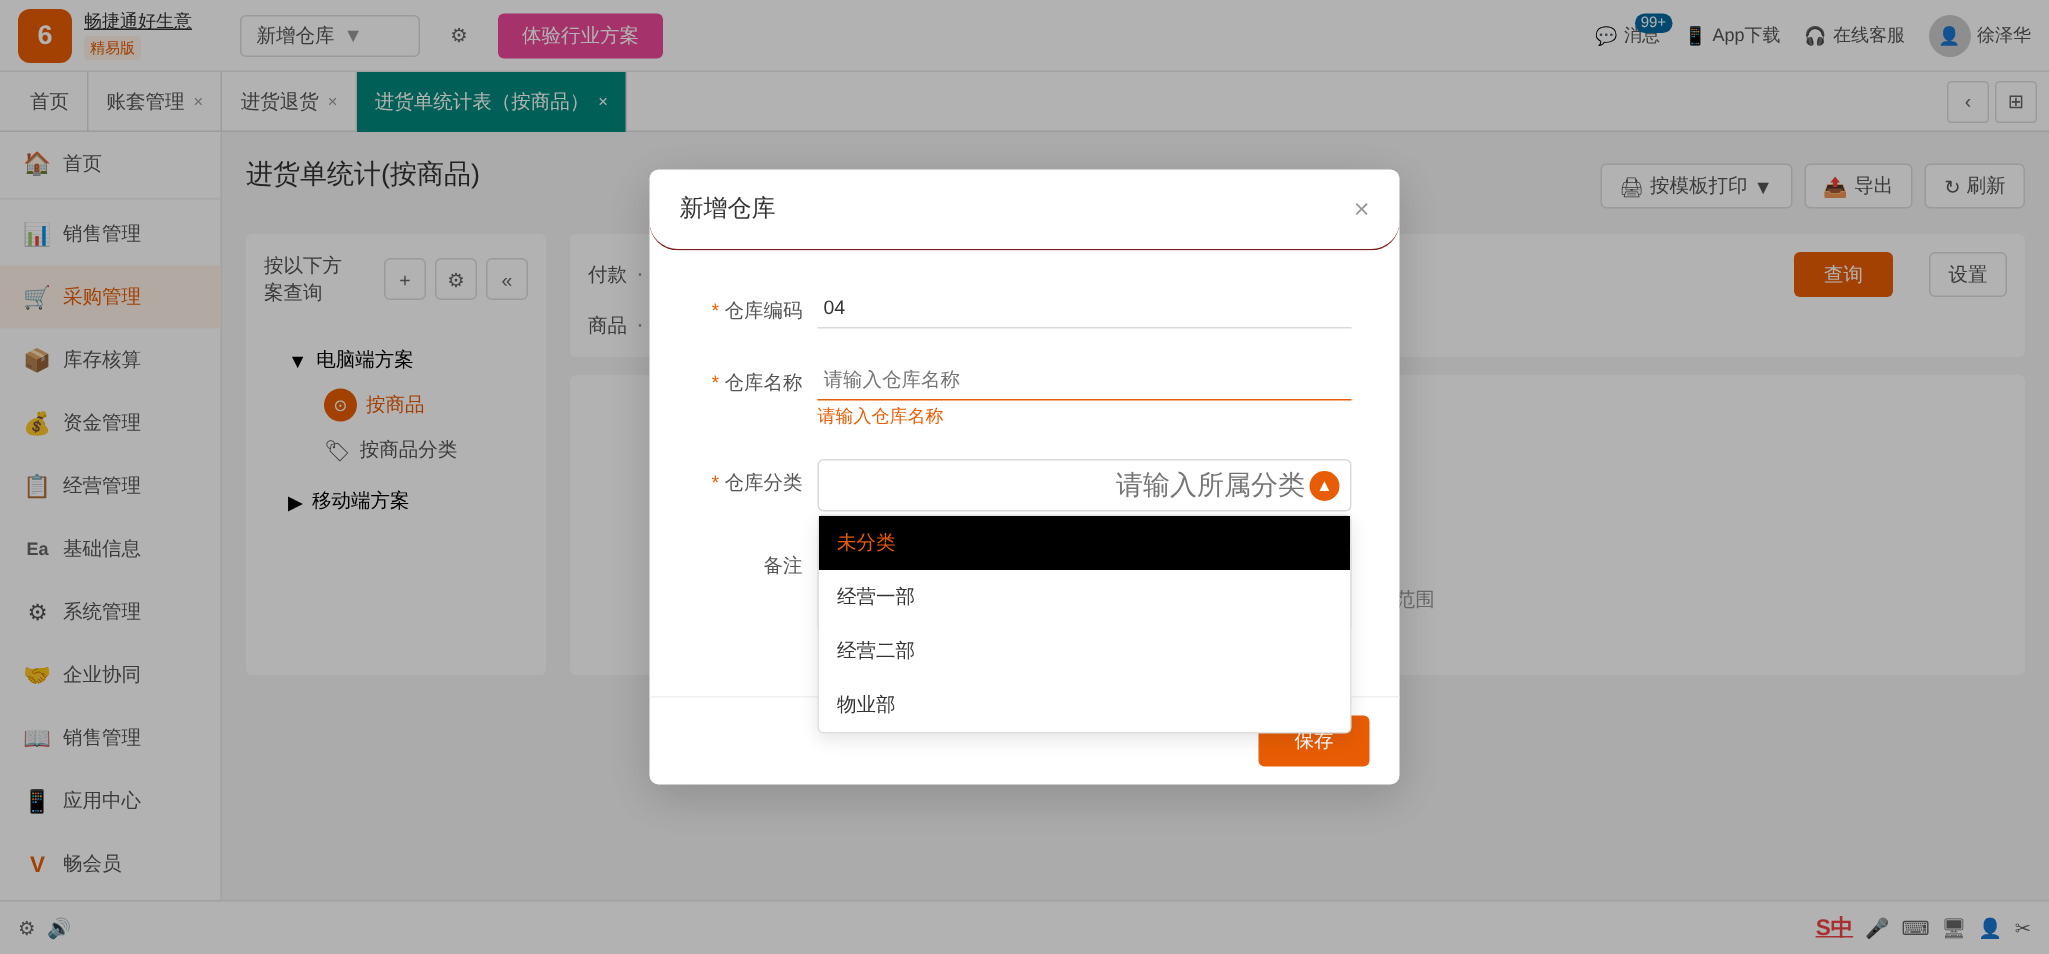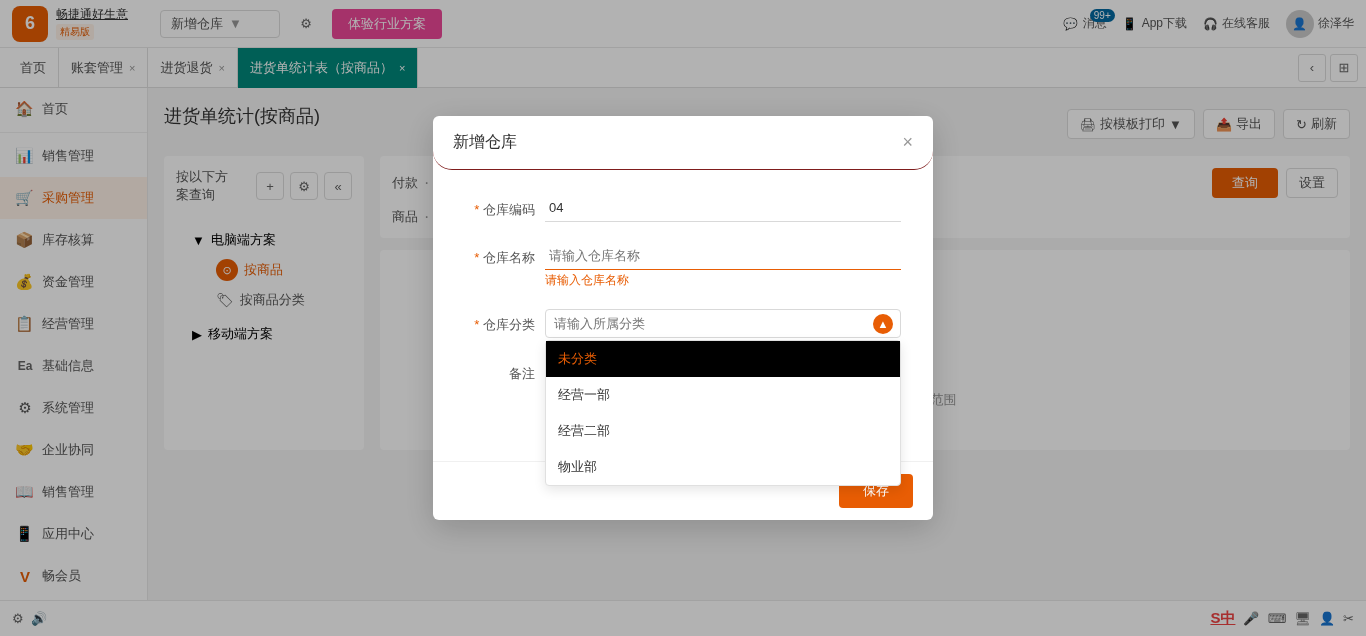--- a/index.html
+++ b/index.html
@@ -168,22 +168,22 @@
     .form-field { flex: 1; }
     .form-input {
       width: 100%; border: none; border-bottom: 1px solid #d9d9d9;
       padding: 6px 4px; font-size: 13px; color: #333; outline: none;
     }
     .form-input.error-border { border-bottom: 1px solid #e85d04; }
     .error-msg { color: #e85d04; font-size: 12px; margin-top: 2px; }
     .form-select-wrap { position: relative; }
     .form-select-input {
       width: 100%; border: 1px solid #d9d9d9; border-radius: 4px;
-      padding: 6px 30px 6px 8px; font-size: 13px; color: #999;
-      outline: none; cursor: pointer; background: #fff;
+      padding: 6px 30px 6px 8px; font-size: 18px; color: #999;
+      outline: none; cursor: pointer; background: #fff; text-align: right;
     }
     .select-arrow {
       position: absolute; right: 8px; top: 50%; transform: translateY(-50%);
       background: #e85d04; color: #fff; border-radius: 50%;
       width: 20px; height: 20px; display: flex; align-items: center; justify-content: center;
       font-size: 11px; cursor: pointer;
     }
     .dropdown-list {
       position: absolute; left: 0; top: 100%; width: 100%;
       background: #fff; border: 1px solid #e0e0e0;
@@ -407,21 +407,21 @@
               <span class="field-dots">···</span>
             </div>
             <div class="field-wrap">
               <span class="field-label">单据状态</span>
               <div style="position:relative; display:inline-block;">
                 <select class="select-field">
                   <option></option>
                 </select>
               </div>
             </div>
-            <div style="margin-left:auto; display:flex; gap:8px;">
+            <div style="margin-left:auto; display:flex; gap:24px;">
               <button class="btn-primary">查询</button>
               <button class="btn-default">设置</button>
             </div>
           </div>
           <div style="margin-top:10px; display:flex; align-items:center; gap:20px;">
             <div class="field-wrap">
               <span class="field-label">商品</span>
               <span class="field-dots">···</span>
             </div>
           </div>

